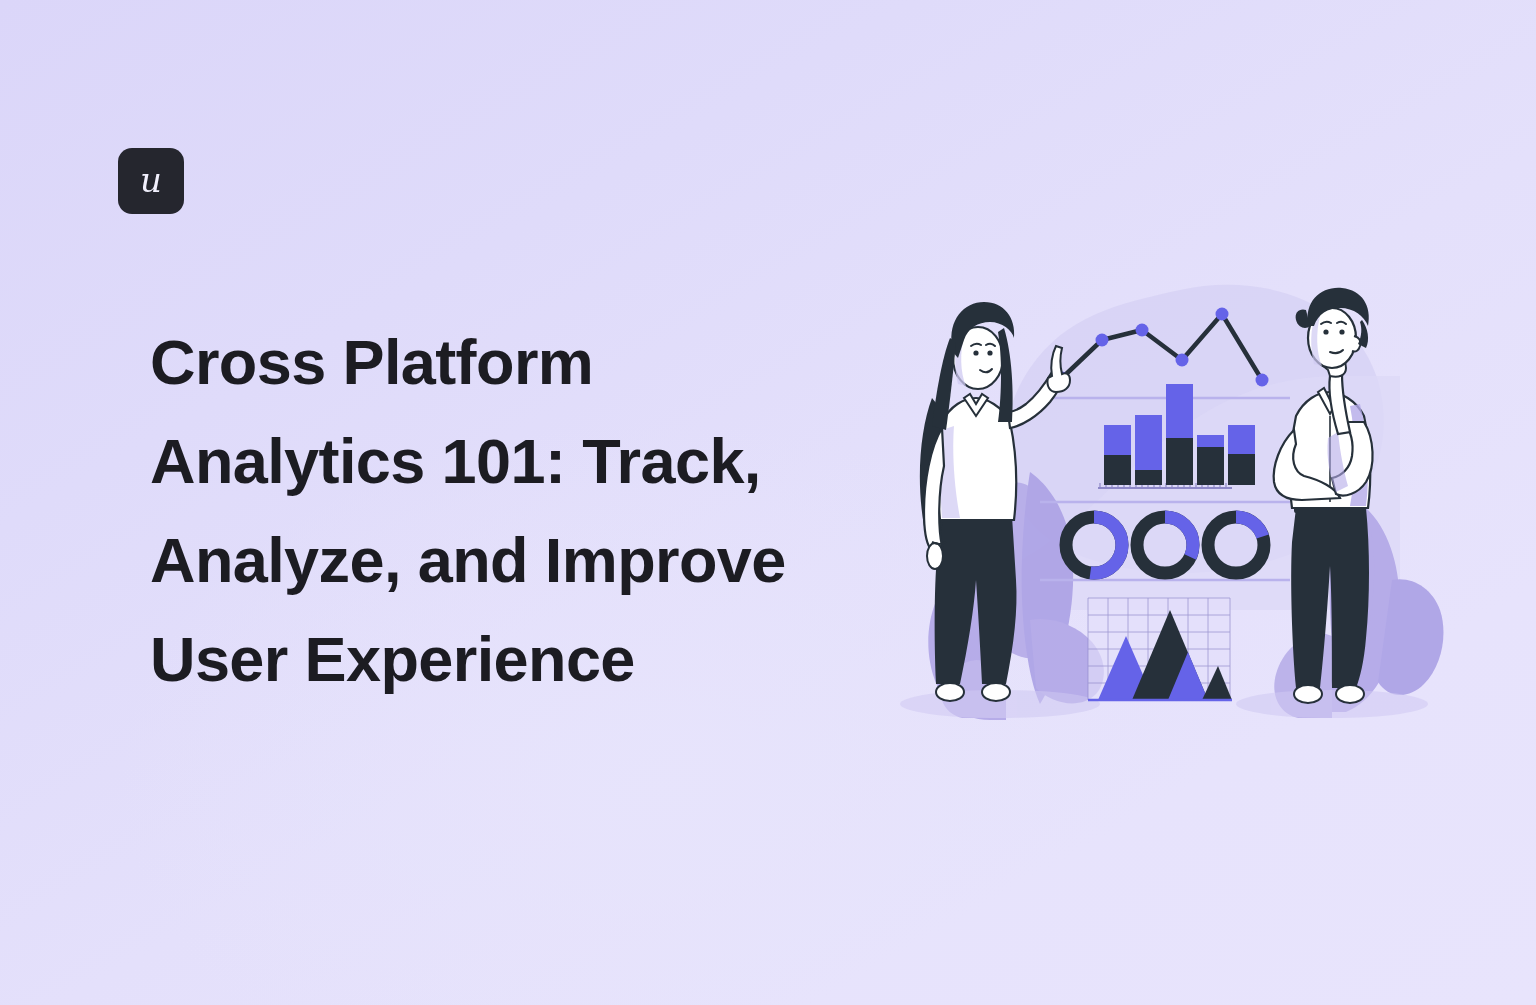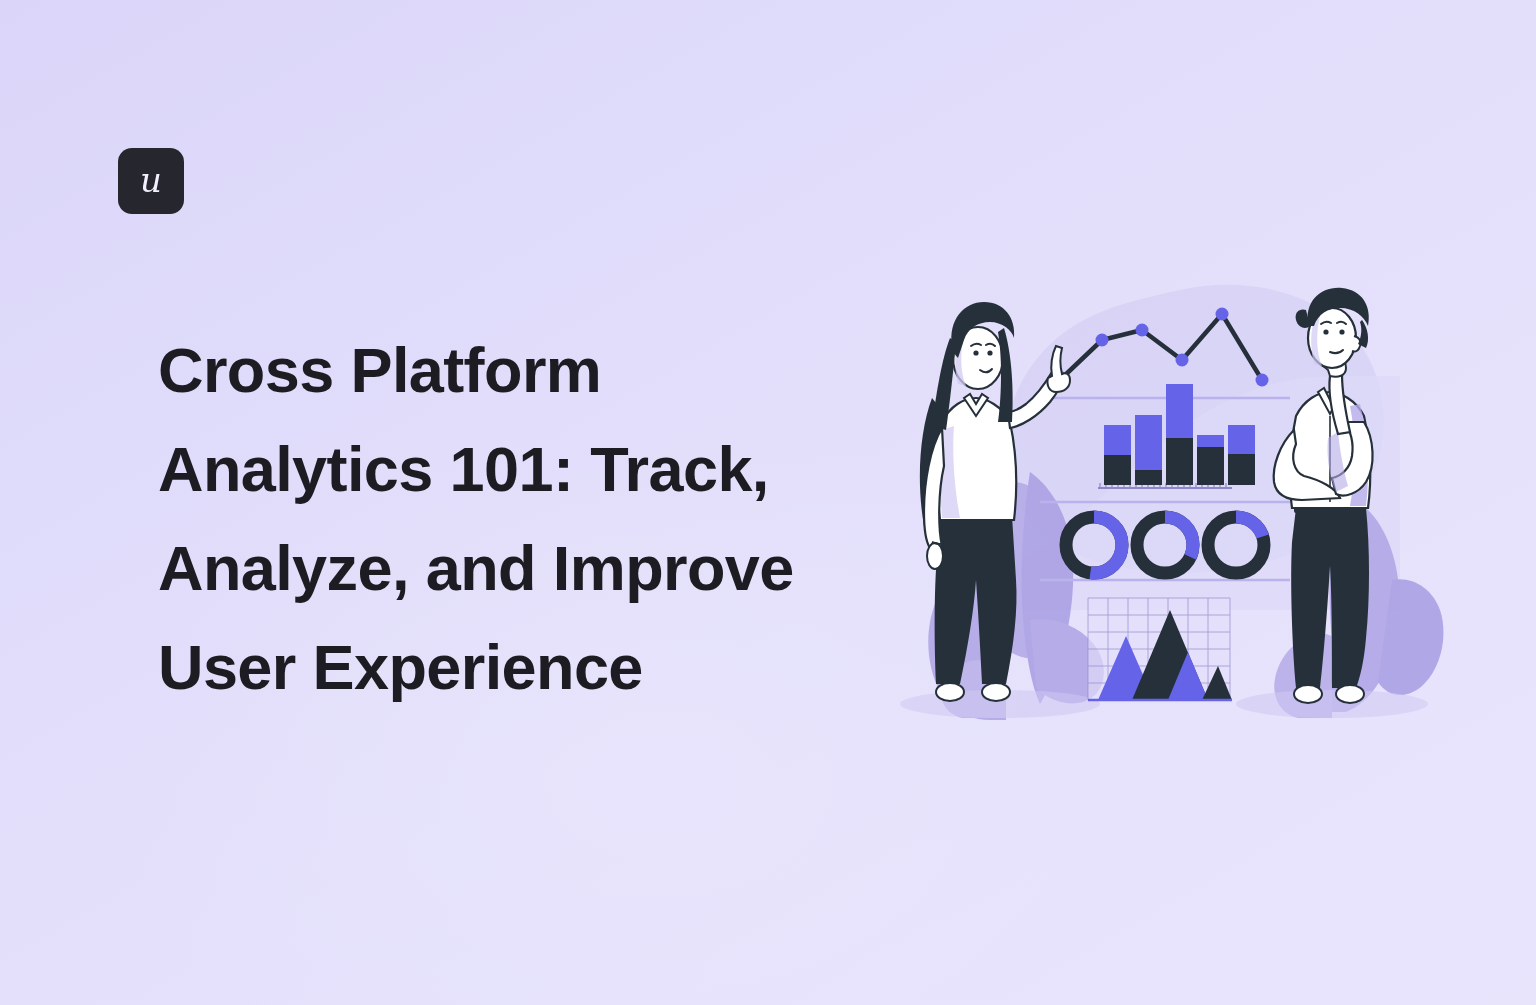--- a/index.html
+++ b/index.html
@@ -50,21 +50,21 @@
     transform: translateY(-1px);
     user-select: none;
   }
 
   
   .headline {
     position: absolute;
     left: 150px;
     top: 313px;
     width: 730px;
-    margin: 8px;
+    margin: 0;
     font-family: "Liberation Sans", sans-serif;
     font-weight: bold;
     font-size: 63px;
     line-height: 99px;
     letter-spacing: -0.6px;
     color: #1C1C22;
   }
 
   
   .illustration {

